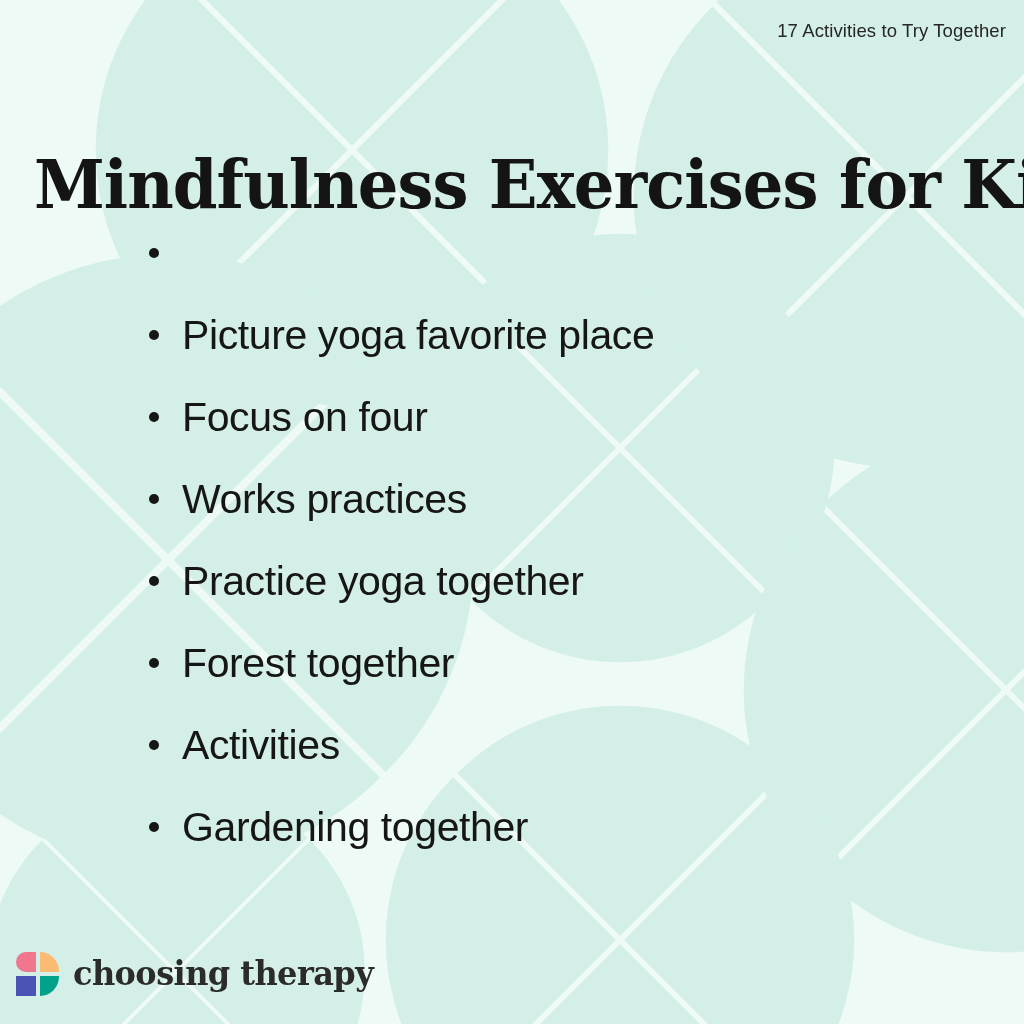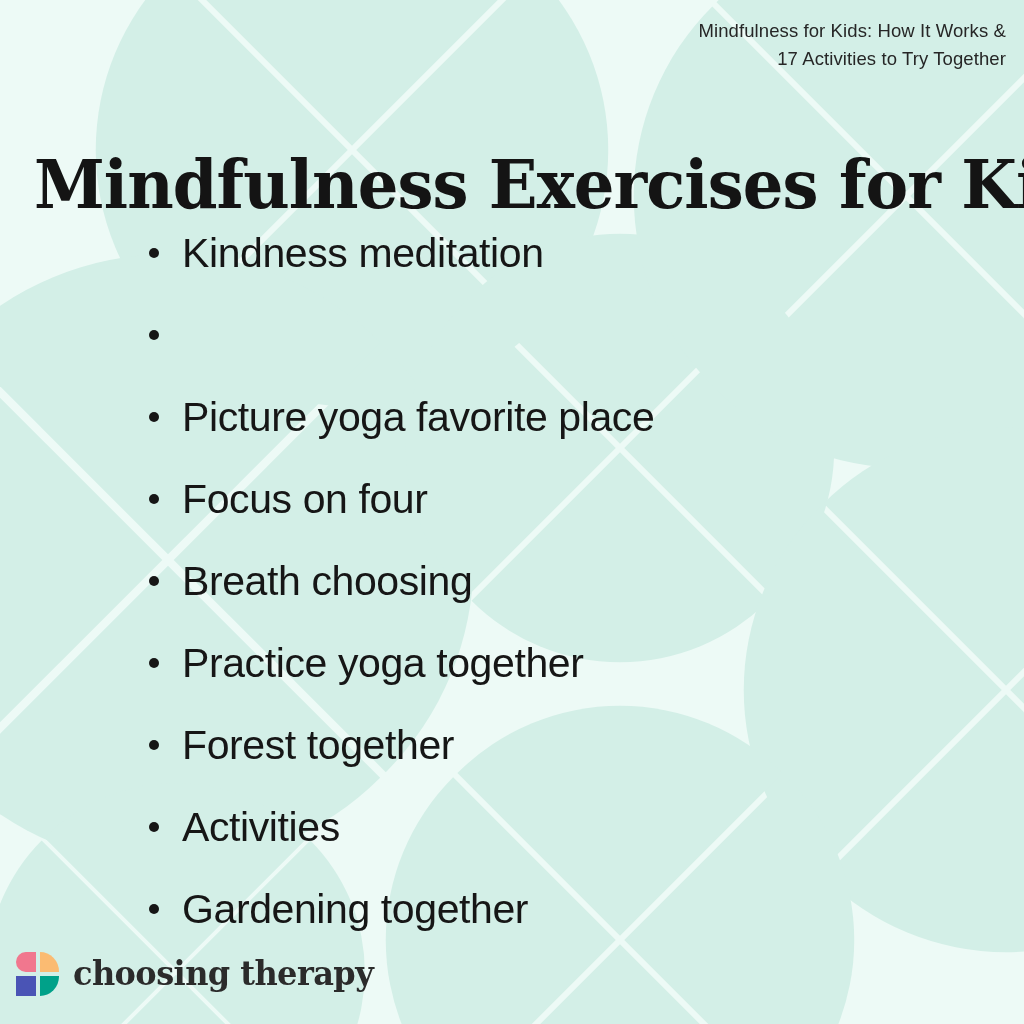--- a/index.html
+++ b/index.html
@@ -184,45 +184,40 @@
       </div>
       <div class="rosette" style="left: 176px; top: 972px; width: 372px; height: 372px; transform: translate(-50%, -50%) rotate(45deg);">
         <span class="petal p-tl" style="width: 186px; height: 186px;"></span>
         <span class="petal p-tr" style="width: 186px; height: 186px;"></span>
         <span class="petal p-bl" style="width: 186px; height: 186px;"></span>
         <span class="petal p-br" style="width: 186px; height: 186px;"></span>
       </div>
     </div>
 
   <div id="article-header">
-    <span class="hline">Mindfulness for Kids: How It Works &amp;</span>
     <span class="hline">17 Activities to Try Together</span>
   </div>
 
   <h1 id="page-title">Mindfulness Exercises for Kids</h1>
 
   <ul id="exercise-list">
     <li>
       <span class="bullet"></span>
-      <span>Kindness meditation</span>
-    </li>
-    <li>
-      <span class="bullet"></span>
     </li>
     <li>
       <span class="bullet"></span>
       <span>Picture yoga favorite place</span>
     </li>
     <li>
       <span class="bullet"></span>
       <span>Focus on four</span>
     </li>
     <li>
       <span class="bullet"></span>
-      <span>Breath choosing</span>
+      <span>Works practices</span>
     </li>
     <li>
       <span class="bullet"></span>
       <span>Practice yoga together</span>
     </li>
     <li>
       <span class="bullet"></span>
       <span>Forest together</span>
     </li>
     <li>

